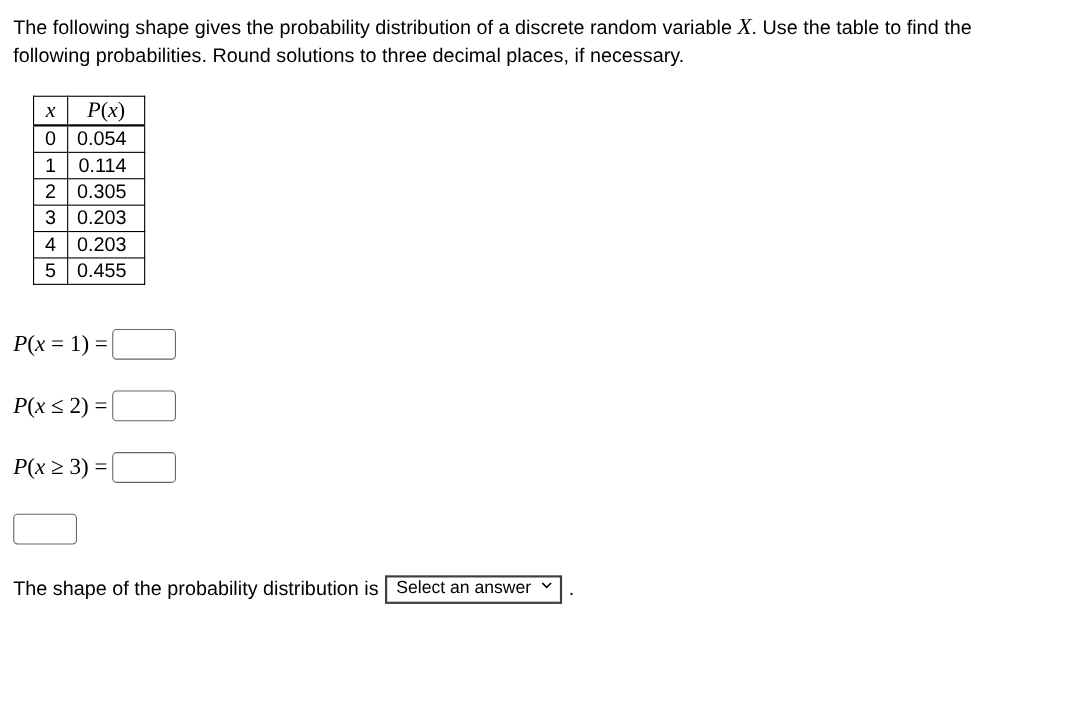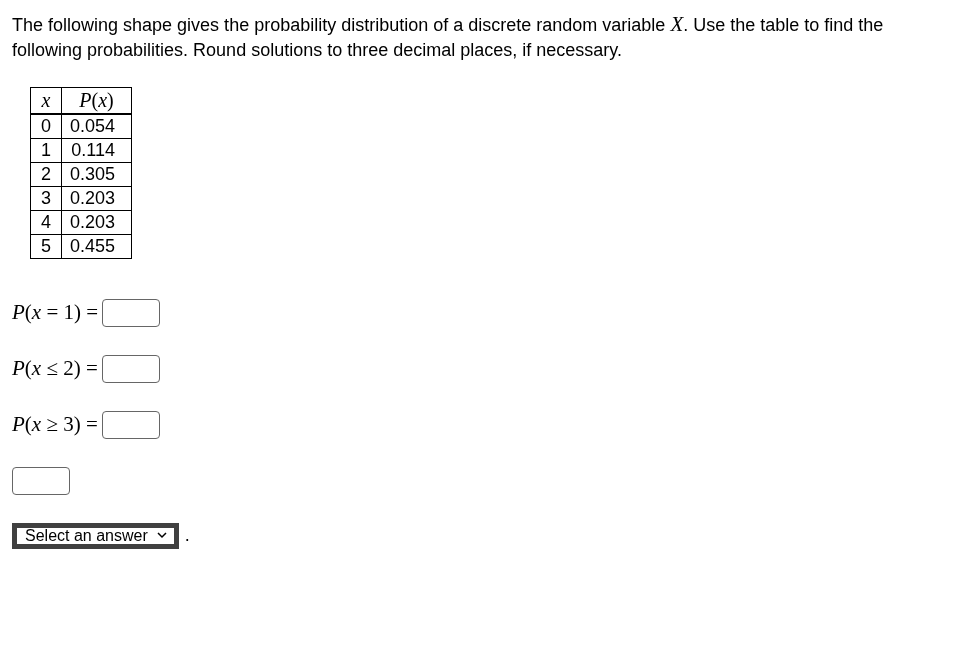--- a/index.html
+++ b/index.html
@@ -71,23 +71,22 @@
     }
     .answer-box-wide { width: 58px; }
     .shape-line {
       margin-top: 14px;
       display: flex;
       align-items: center;
       gap: 6px;
     }
     .select-box {
       display: inline-flex;
-      align-items: center;
       justify-content: space-between;
-      border: 5px solid #404040;
+      border: 2px solid #404040;
       padding: 1px 6px 1px 8px;
       font-size: 16px;
       background: #fff;
       gap: 8px;
       height: 26px;
     }
     .chevron {
       font-size: 13px;
       line-height: 1;
     }
@@ -149,20 +148,21 @@
 <div class="question">
   <span class="math"><i>P</i><span class="up">(</span><i>x</i> <span class="up">≥ 3) =</span></span>
   <input class="answer-box" type="text" style="">
 </div>
 
 <div class="question">
   <input class="answer-box answer-box-wide" type="text" style="">
 </div>
 
 <div class="shape-line">
+  <span>The shape of the probability distribution is</span>
   <span class="select-box">
     <span>Select an answer</span>
     <span class="chevron"><svg width="12" height="12" viewBox="0 0 12 12">
           <path d="M2 4 L6 8 L10 4" fill="none" stroke="#000" stroke-width="1.5"></path>
         </svg></span>
   </span>
   <span>.</span>
 </div>
 
 </body></html>

